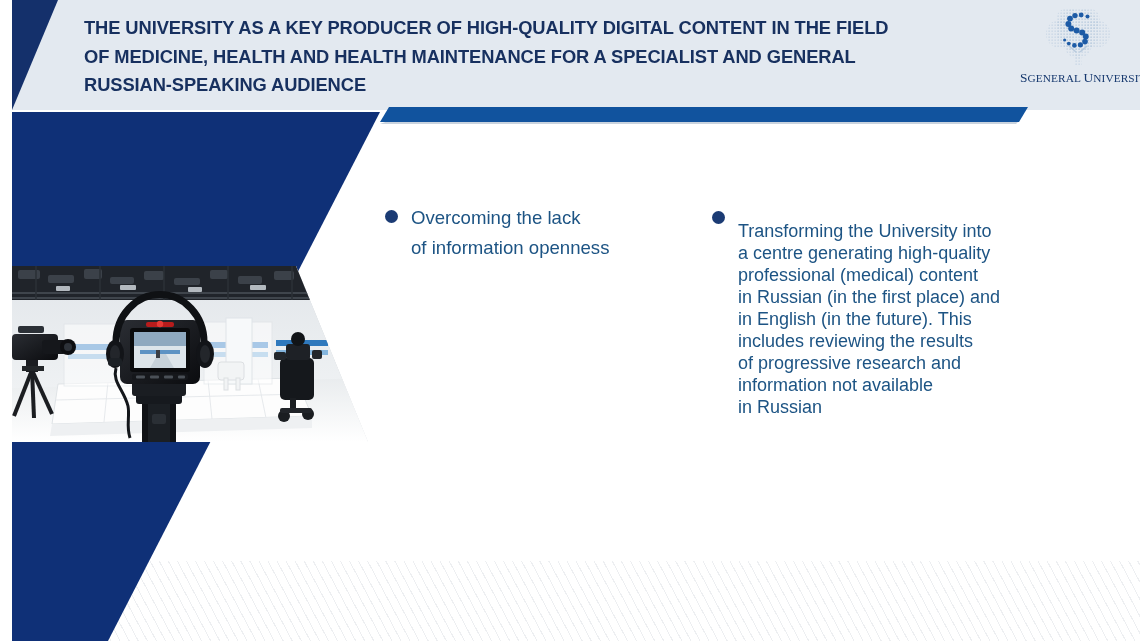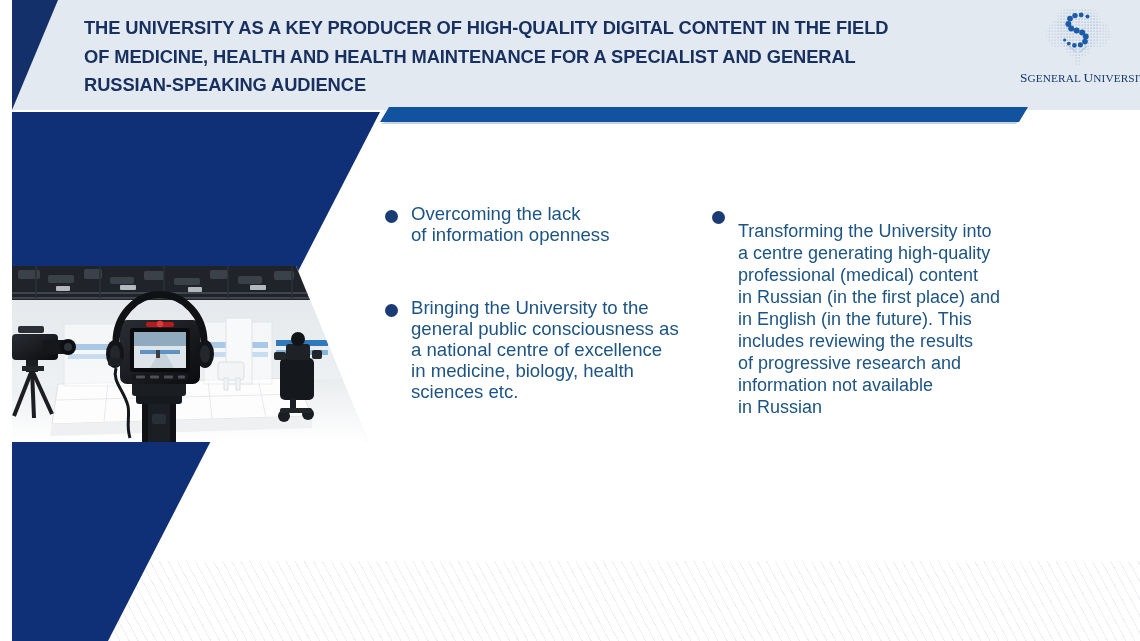--- a/index.html
+++ b/index.html
@@ -86,21 +86,21 @@
   
   .bullets { position:absolute; left:0; top:0; width:1140px; height:641px; z-index:7; }
   .bullet { position:absolute; display:block; }
   .bullet .dot {
     position:absolute; left:0; top:7px;
     width:13px; height:13px; border-radius:50%;
     background:#1b3b74;
   }
   .bullet .btext {
     display:block; margin-left:26px;
-    color:#1d5484; font-size:18.6px; line-height:21px;
+    color:#1d5484; font-size:18.6px; line-height:30px;
     font-family:"Liberation Sans", sans-serif;
     white-space:pre-line;
   }
   .bullet.b1 { left:373px; top:203px; width:300px; }
   .bullet.b2 { left:373px; top:297px; width:320px; }
   .bullet.b3 { left:700px; top:204px; width:330px; }
   .bullet.b3 .btext { font-size:18px; line-height:22px;margin-top:16px; }
 </style>
 </head>
 <body>
@@ -326,28 +326,20 @@
   </div>
 
   <div class="bullets">
 
     <div class="bullet b1">
       <span class="dot"></span>
       <span class="btext">Overcoming the lack
 of information openness</span>
     </div>
 
-    <div class="bullet b2">
-      <span class="dot"></span>
-      <span class="btext">Bringing the University to the
-general public consciousness as
-a national centre of excellence
-in medicine, biology, health
-sciences etc.</span>
-    </div>
 
     <div class="bullet b3">
       <span class="dot"></span>
       <span class="btext">Transforming the University into
 a centre generating high-quality
 professional (medical) content
 in Russian (in the first place) and
 in English (in the future). This
 includes reviewing the results
 of progressive research and

